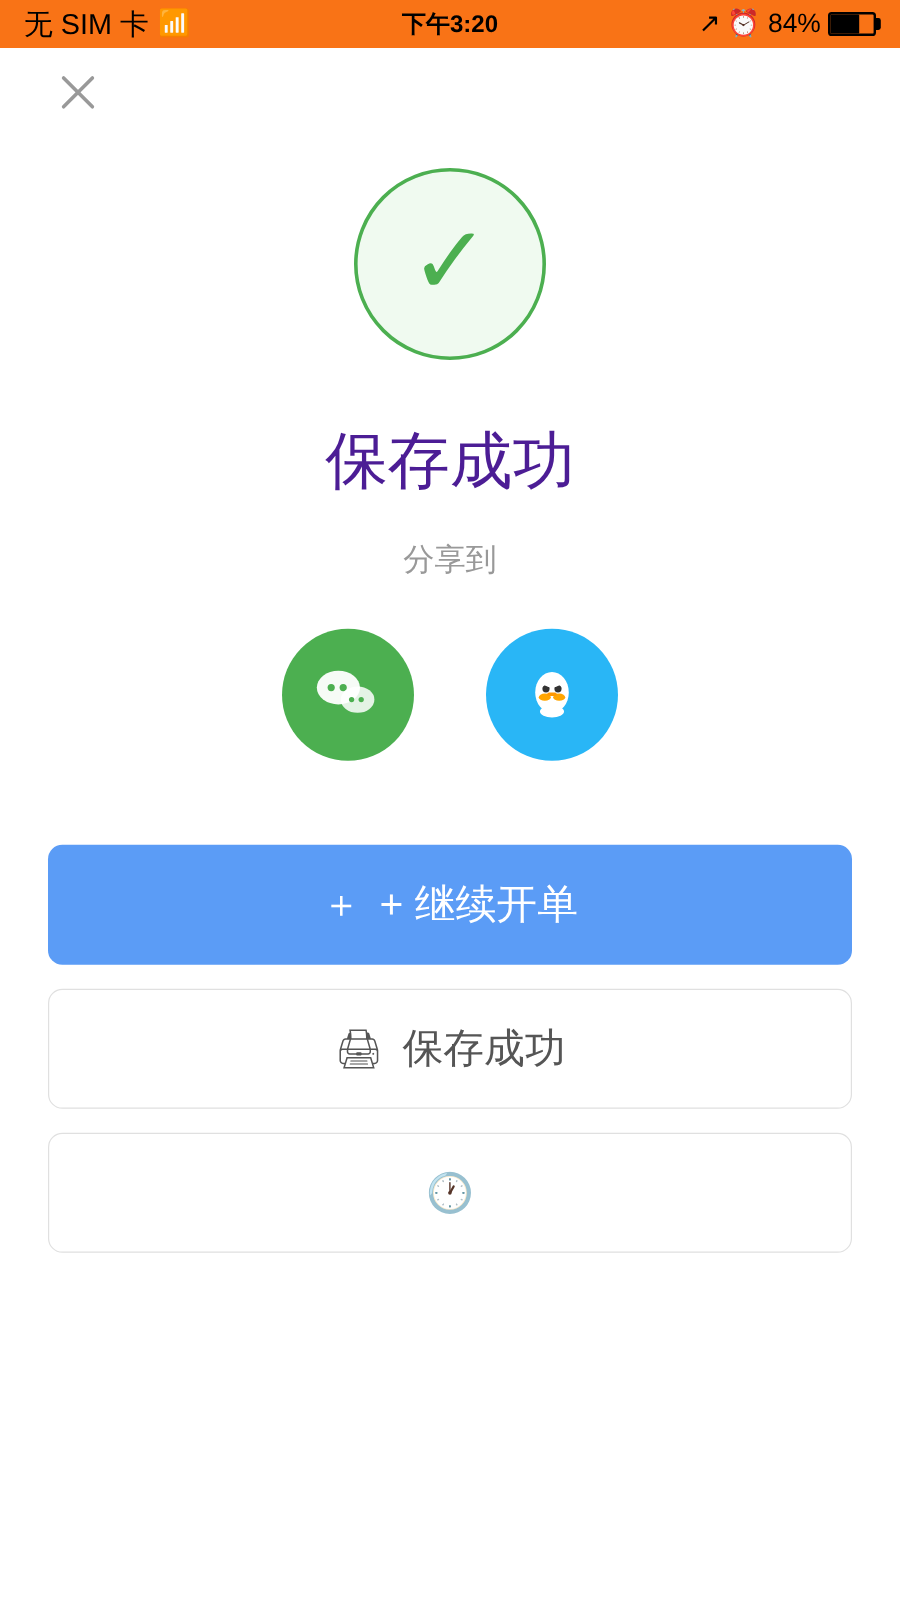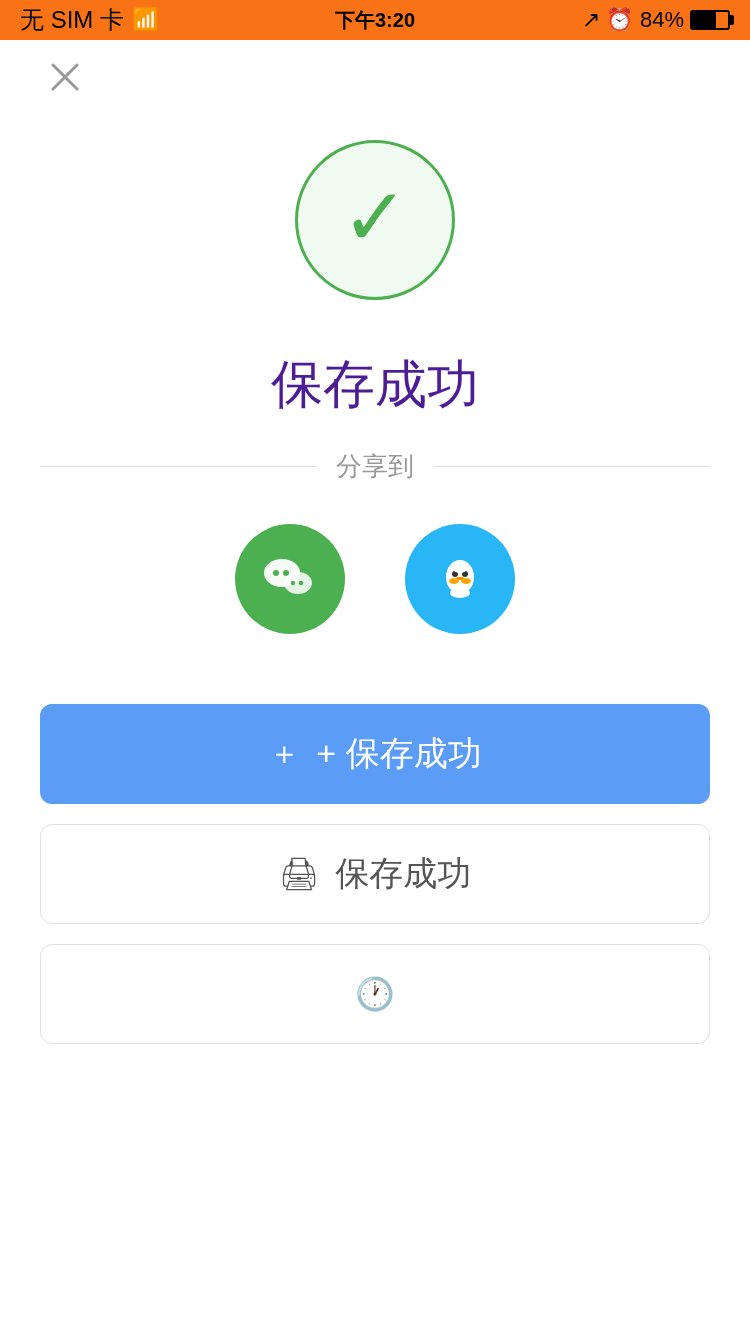--- a/index.html
+++ b/index.html
@@ -140,20 +140,21 @@
       margin-bottom: 29px;
     }
 
     
     .divider-section {
       width: 100%;
       display: flex;
       align-items: center;
       padding: 0 40px;
       margin-bottom: 40px;
+      flex-direction: column;
     }
 
     .divider-line {
       flex: 1;
       height: 1px;
       background: #e0e0e0;
     }
 
     .divider-text {
       font-size: 26px;
@@ -297,21 +298,21 @@
         <ellipse cx="30" cy="18" rx="8" ry="6" fill="white"></ellipse>
         <rect x="26" y="28" width="8" height="3" rx="1.5" fill="#ff9800"></rect>
       </svg>
     </button>
   </div>
 
   <div class="action-buttons">
 
     <button class="action-btn action-btn-primary">
       <span class="btn-icon">＋</span>
-      <span>+ 保存成功</span>
+      <span>+ 继续开单</span>
     </button>
 
     <button class="action-btn action-btn-secondary">
       <span class="btn-icon">🖨</span>
       <span>保存成功</span>
     </button>
 
     <button class="action-btn action-btn-secondary">
       <span class="btn-icon">🕐</span>
     </button>

